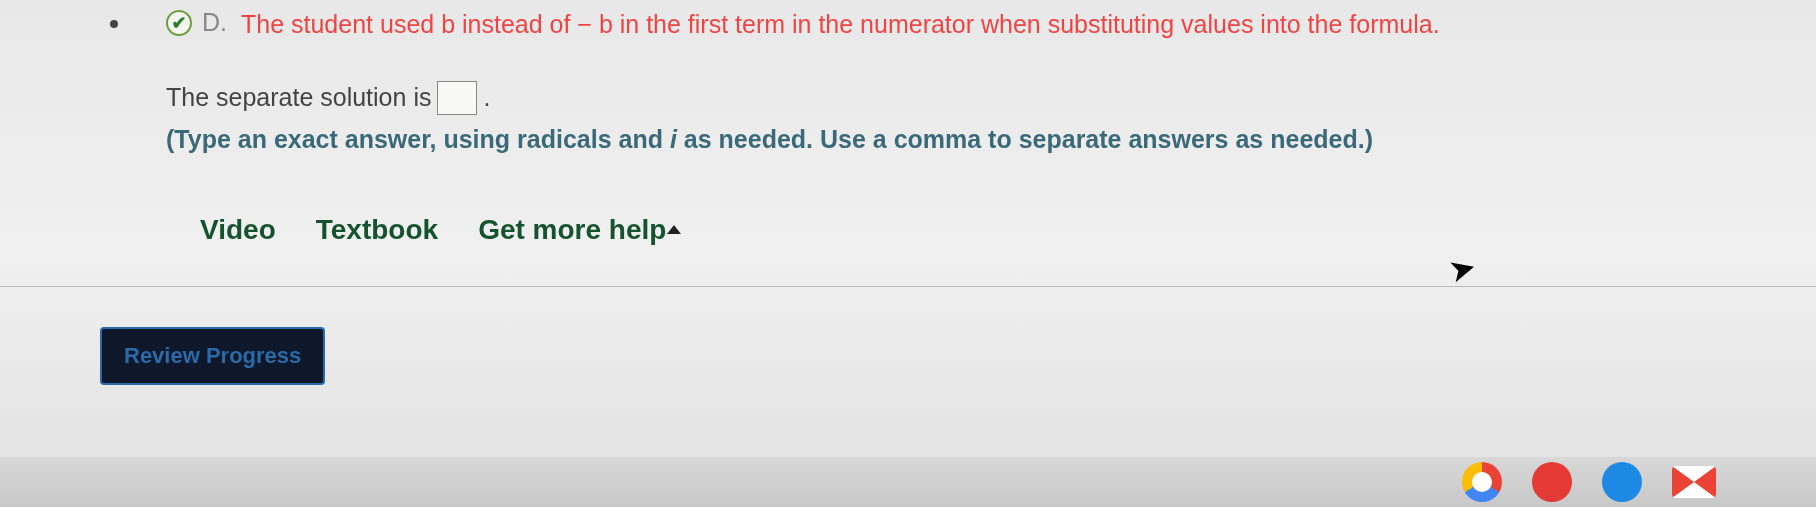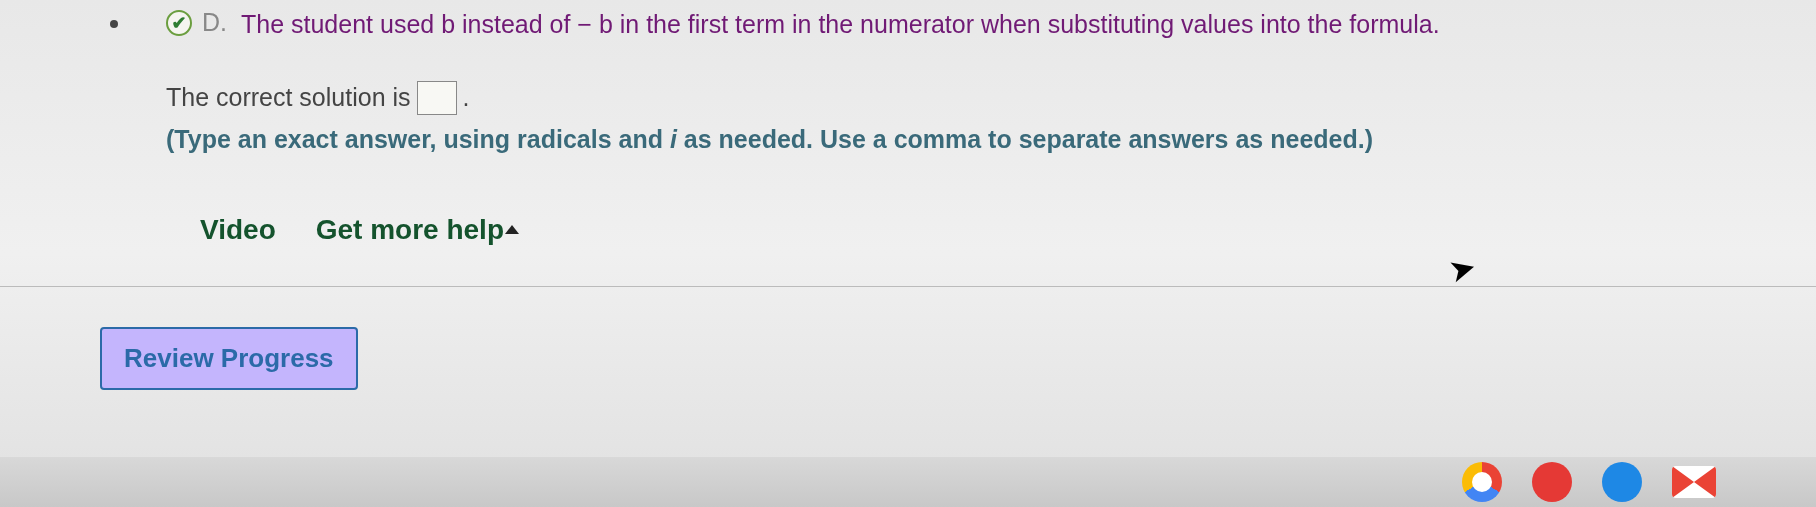--- a/index.html
+++ b/index.html
@@ -49,21 +49,21 @@
     font-weight: bold;
     line-height: 1;
   }
   .option-letter {
     color: #888;
     font-size: 25px;
     margin-right: 14px;
     flex-shrink: 0;
   }
   .option-text {
-    color: #701a75;
+    color: #ef4444;
     font-size: 25px;
     line-height: 1.3;
     text-align: right;
   }
   .solution-block {
     padding-left: 166px;
     margin-bottom: 60px;
   }
   .solution-line {
     display: flex;
@@ -115,23 +115,23 @@
     width: 100%;
     height: 1px;
     background: #bbb;
     margin-bottom: 40px;
   }
   .bottom-row {
     padding-left: 100px;
   }
   .review-btn {
     border: 2px solid #2b6aa8;
-    background: #c4b5fd;
+    background: #0f172a;
     color: #2b6aa8;
-    font-size: 26px;
+    font-size: 22px;
     font-weight: 600;
     padding: 14px 22px;
     border-radius: 4px;
     cursor: pointer;
   }
   .cursor-arrow {
     position: absolute;
     right: 340px;
     top: 250px;
     font-size: 32px;
@@ -173,31 +173,32 @@
     <div class="bullet"></div>
     <div class="radio-wrap">
       <span class="radio-check">✔</span>
     </div>
     <span class="option-letter">D.</span>
     <span class="option-text">The student used b instead of − b in the first term in the numerator when substituting values into the formula.</span>
   </div>
 
   <div class="solution-block">
     <div class="solution-line">
-      <span>The correct solution is</span>
+      <span>The separate solution is</span>
       <input class="answer-box" type="text" style="">
       <span>.</span>
     </div>
     <div class="hint-line">
       <span>(Type an exact answer, using radicals and </span><em>i</em><span> as needed. Use a comma to separate answers as needed.)</span>
     </div>
   </div>
 
   <div class="help-row">
     <span class="help-link">Video</span>
+    <span class="help-link">Textbook</span>
     <span class="help-link help-dropdown">
       <span>Get more help</span>
       <span class="caret-up"></span>
     </span>
   </div>
 
   <div class="divider"></div>
 
   <div class="bottom-row">
     <button class="review-btn">Review Progress</button>

